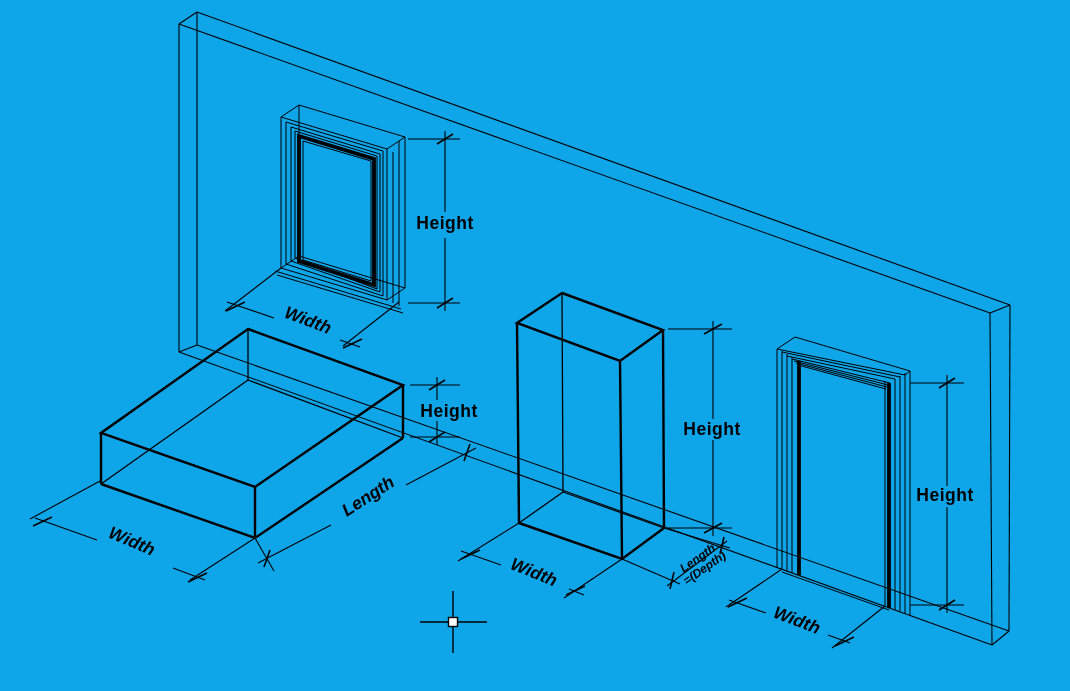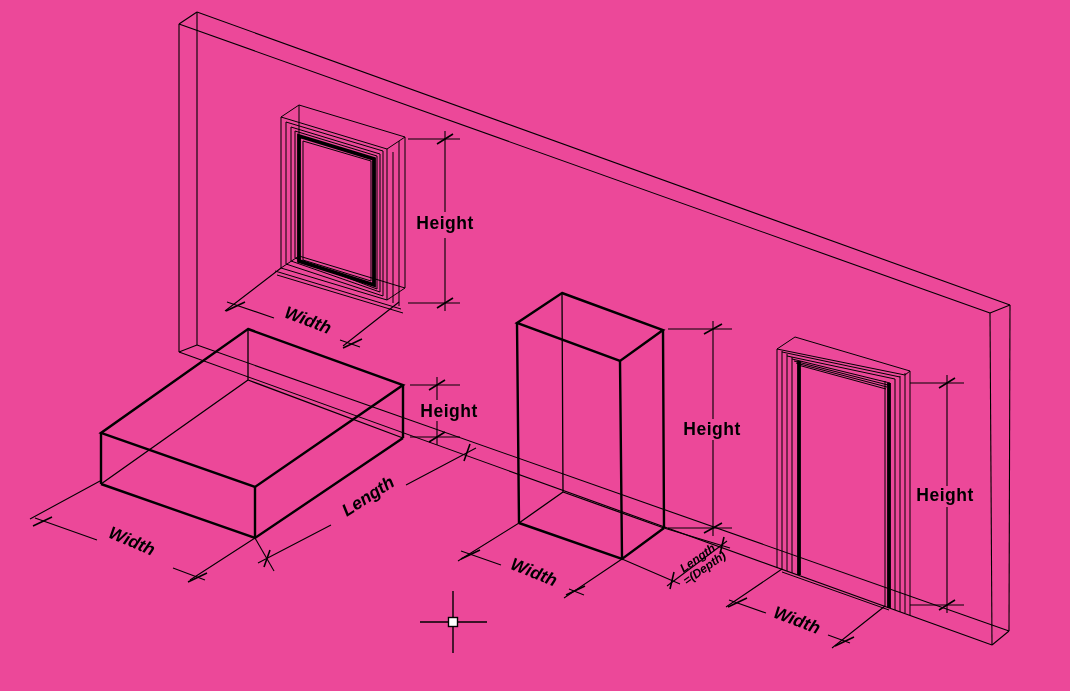--- a/index.html
+++ b/index.html
@@ -1,16 +1,16 @@
 <!DOCTYPE html>
 <html><head>
 <meta charset="utf-8">
 <style>
   html,body{margin:0;padding:0;background:#ffffff;}
-  .stage{width:1070px;height:691px;background:#ec4899;overflow:hidden;}
+  .stage{width:1070px;height:691px;background:#0ea5e9;overflow:hidden;}
   svg{display:block;}
   .ln   {stroke:#000;fill:none;stroke-width:1.1;stroke-linecap:butt;stroke-linejoin:miter;}
   .thin {stroke:#000;fill:none;stroke-width:1.0;}
   .thick{stroke:#000;fill:none;stroke-width:2.4;}
   .hid  {stroke:#000;fill:none;stroke-width:1.3;}
   .bar  {stroke:#000;fill:none;stroke-width:3.8;}
   .dim  {stroke:#000;fill:none;stroke-width:1.1;}
   .tick {stroke:#000;fill:none;stroke-width:1.6;}
   text{fill:#000;font-family:"Liberation Sans", sans-serif;}
   .dimh{font-size:17.5px;font-weight:700;letter-spacing:.5px;}

